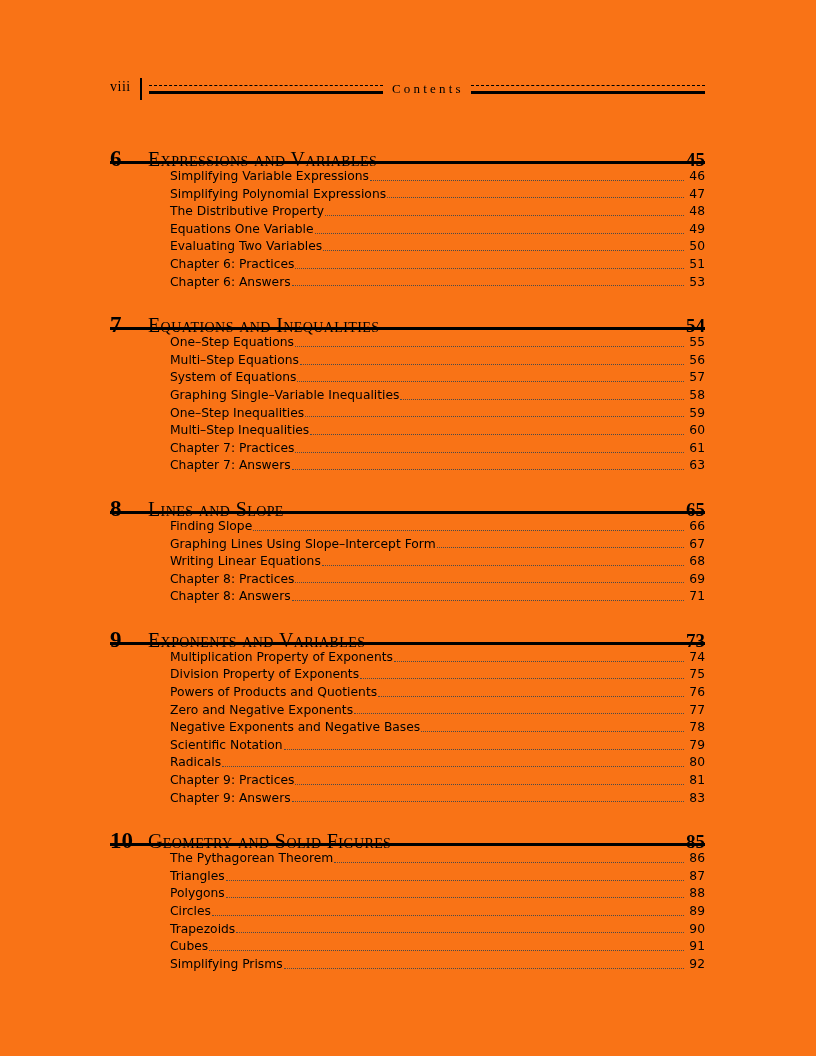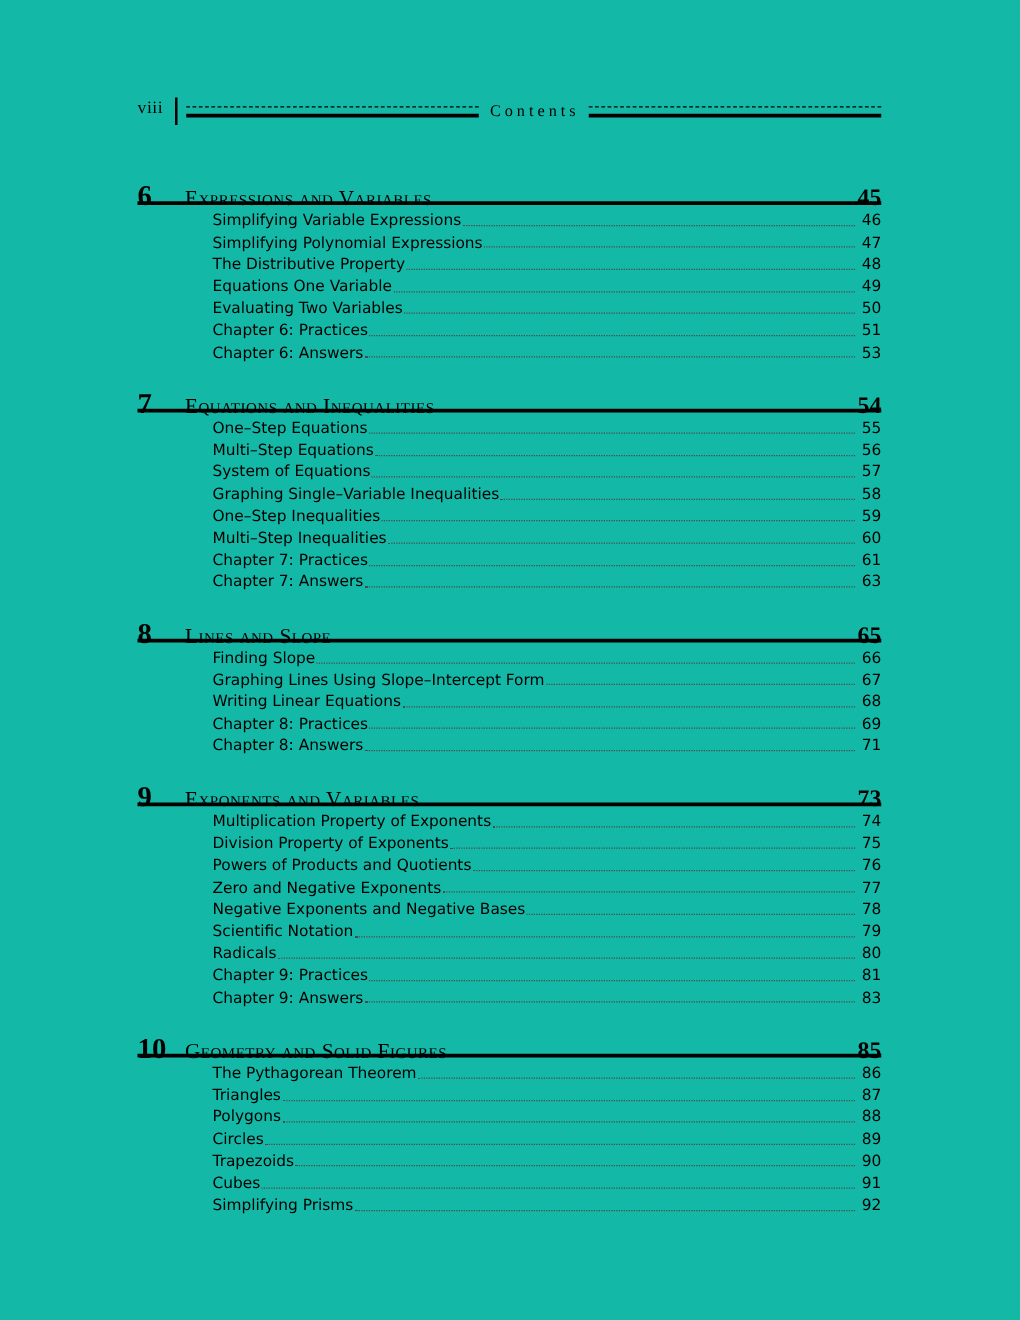--- a/index.html
+++ b/index.html
@@ -15,21 +15,21 @@
     position: relative;
     overflow: hidden;
   }
 
   .page {
     position: absolute;
     left: 0;
     top: 0;
     width: 816px;
     height: 1056px;
-    background: #14b8a6;
+    background: #f97316;
     box-sizing: border-box;
   }
 
   
   .running-head {
     position: absolute;
     left: 110px;
     top: 78px;
     width: 595px;
     height: 26px;
@@ -110,21 +110,21 @@
     font-weight: bold;
     font-size: 23px;
     line-height: 24px;
     width: 38px;
     flex: 0 0 38px;
     white-space: nowrap;
   }
   .chapter-title {
     flex: 1 1 auto;
     font-family: "Liberation Serif", "DejaVu Serif", serif;
-    font-size: 17px;
+    font-size: 20px;
     line-height: 24px;
     font-variant: small-caps;
     letter-spacing: 0.4px;
     white-space: nowrap;
     margin-top: 13px;
   }
   .chapter-page {
     font-family: "Liberation Serif", "DejaVu Serif", serif;
     font-weight: bold;
     font-size: 19px;

